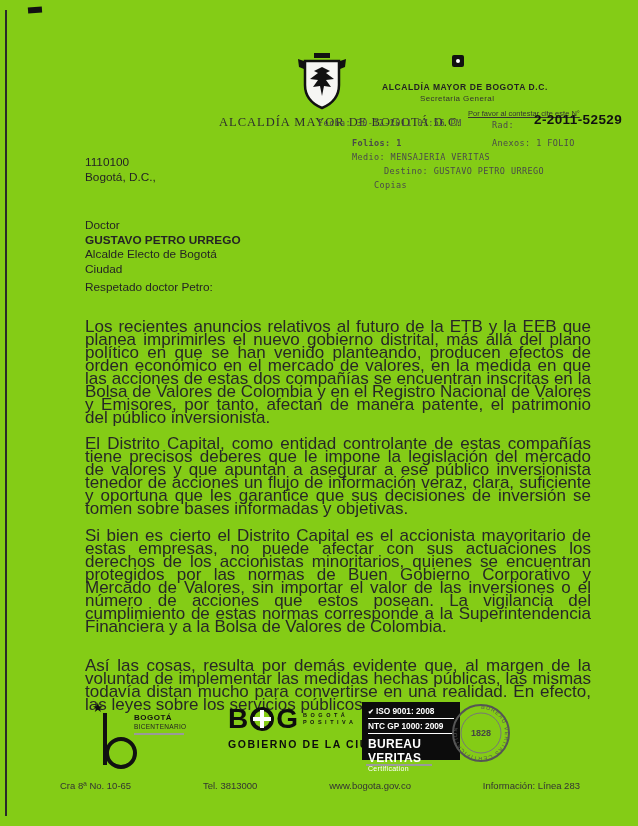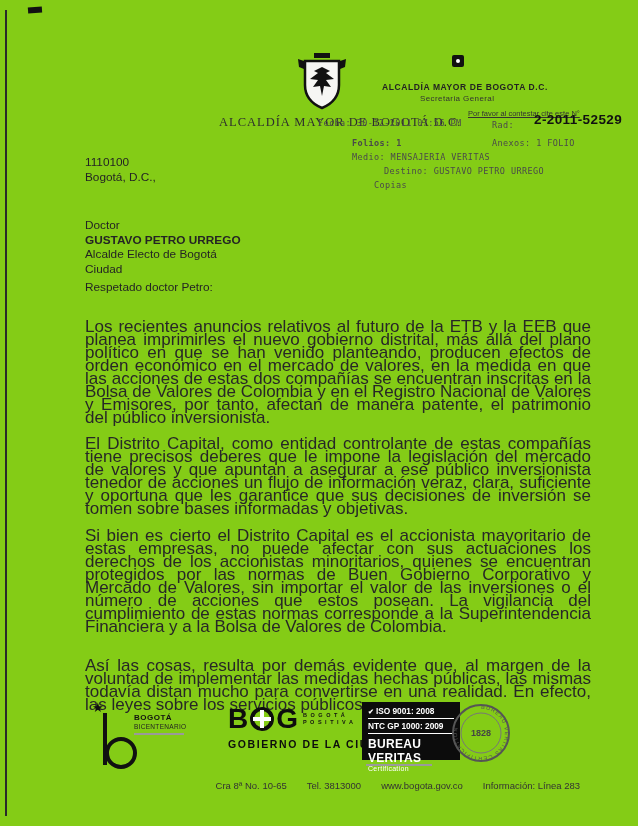--- a/index.html
+++ b/index.html
@@ -65,21 +65,21 @@
   .iso-l1{font-size:8.3px;font-weight:bold;border-bottom:1px solid #fff;padding-bottom:2px;white-space:nowrap;}
   .iso-check{font-size:7px;margin-right:2px;}
   .iso-l2{font-size:8.3px;font-weight:bold;padding:2px 0;border-bottom:1px solid #fff;white-space:nowrap;}
   .iso-bv{font-size:12px;font-weight:bold;margin-top:3px;letter-spacing:.3px;}
   .iso-cert{font-size:7px;letter-spacing:.3px;}
   .iso-micro{left:366px;top:764px;width:66px;}
 
   .seal{position:absolute;left:450px;top:698px;width:62px;height:70px;}
 
   
-  .contact{position:absolute;left:60px;top:780px;width:520px;display:flex;justify-content:flex-end;gap:20px;font-size:9.5px;color:#333;white-space:nowrap;}
+  .contact{position:absolute;left:60px;top:780px;width:520px;display:flex;justify-content:space-between;gap:20px;font-size:9.5px;color:#333;white-space:nowrap;}
 </style>
 </head>
 <body>
 
 <div class="page">
 
   <div class="edge-left"></div>
   <div class="edge-mark"></div>
 
   <div class="coat">

